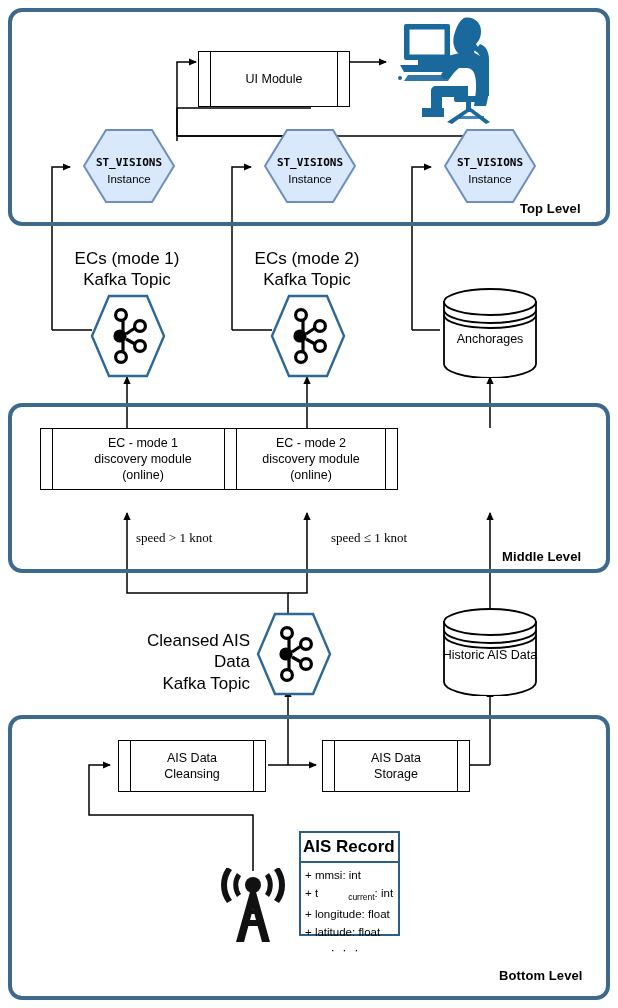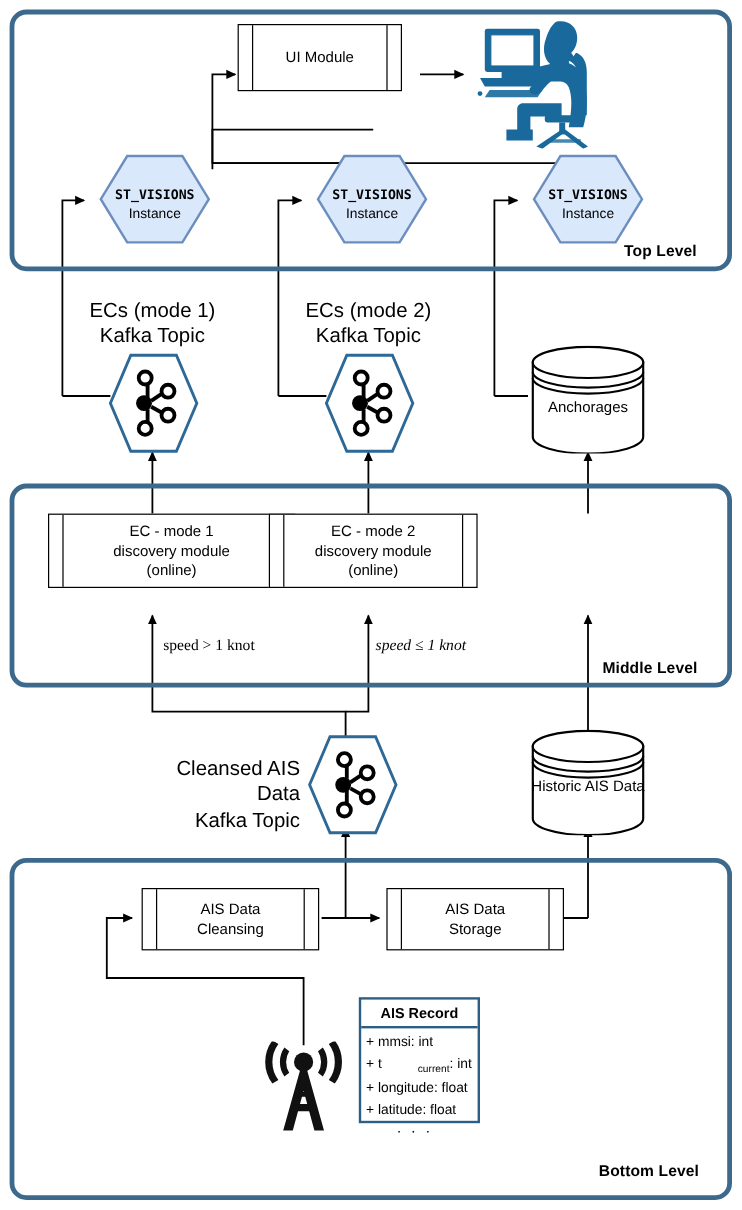--- a/index.html
+++ b/index.html
@@ -124,23 +124,23 @@
   }
 
   
   .record-card {
     position: absolute;
     box-sizing: border-box;
     border: 2px solid #2d5f86;
     background: #fff;
   }
   .record-title {
-    text-align: center;
+    text-align: left;
     font-weight: bold;
-    font-size: 12px;
+    font-size: 17px;
     padding: 4px 2px 4px;
     border-bottom: 2px solid #2d5f86;
     color: #000;
   }
   .record-rows { padding: 3px 0 4px 4px; }
   .record-row {
     font-size: 11.5px;
     color: #000;
     padding: 3px 0 3px 0;
     white-space: nowrap;
@@ -208,21 +208,21 @@
 
       <line x1="268" y1="765" x2="316" y2="765" marker-end="url(#ah)"></line>
 
       <path d="M253,871 L253,815 L89,815 L89,765 L110,765" marker-end="url(#ah)"></path>
     </g>
   </svg>
 
   <div class="level" style="left:8px; top:8px; width:602px; height:218px;"></div>
   <div class="level-label" style="left:520px; top:201px;">Top Level</div>
 
-  <div class="comp" style="left:198px; top:20px; width:137px; height:56px;">
+  <div class="comp" style="left:198px; top:51px; width:152px; height:56px;">
     <div class="bar"></div>
     <div class="comp-body">UI Module</div>
     <div class="bar right"></div>
   </div>
 
   <div class="articon" style="left:392px; top:12px;">
     <svg width="104" height="112" viewBox="0 0 104 112">
       <g fill="#19699c">
 
         <rect x="12" y="12" width="46" height="36" rx="2"></rect>
@@ -349,21 +349,21 @@
     <div class="bar"></div>
     <div class="comp-body" style="white-space:pre-line;">EC - mode 2
 discovery module
 (online)</div>
     <div class="bar right"></div>
   </div>
 
 
   <div class="plabel serif" style="left:136px; top:530px;">speed &gt; 1 knot</div>
 
-  <div class="plabel serif" style="left:313px; top:530px;font-style:italic;">speed ≤ 1 knot</div>
+  <div class="plabel serif" style="left:331px; top:530px;">speed ≤ 1 knot</div>
 
   <div class="plabel right" style="left:108px; top:630px; width:142px;">Cleansed AIS Data
 Kafka Topic</div>
 
   <div class="hexwrap" style="left:256px; top:612px;">
     <svg width="76" height="84" viewBox="0 0 76 84">
       <polygon points="19,2 57,2 74,42 57,82 19,82 2,42" fill="#ffffff" stroke="#2d6896" stroke-width="2.4"></polygon>
       <g fill="none" stroke="#000" stroke-width="3.2">
         <circle cx="31" cy="21" r="5.4"></circle>
         <circle cx="31" cy="63" r="5.4"></circle>

